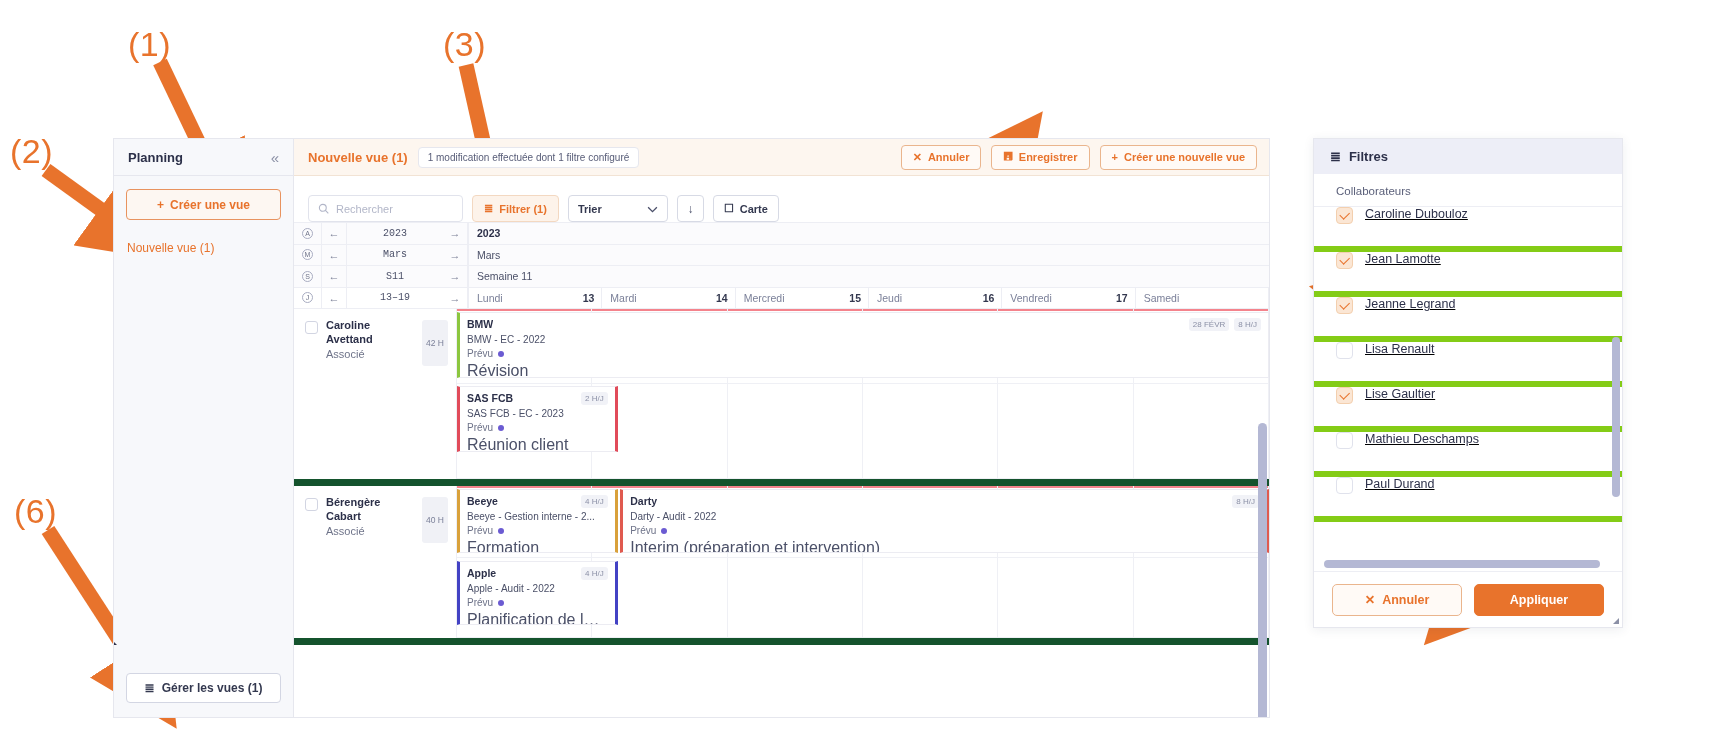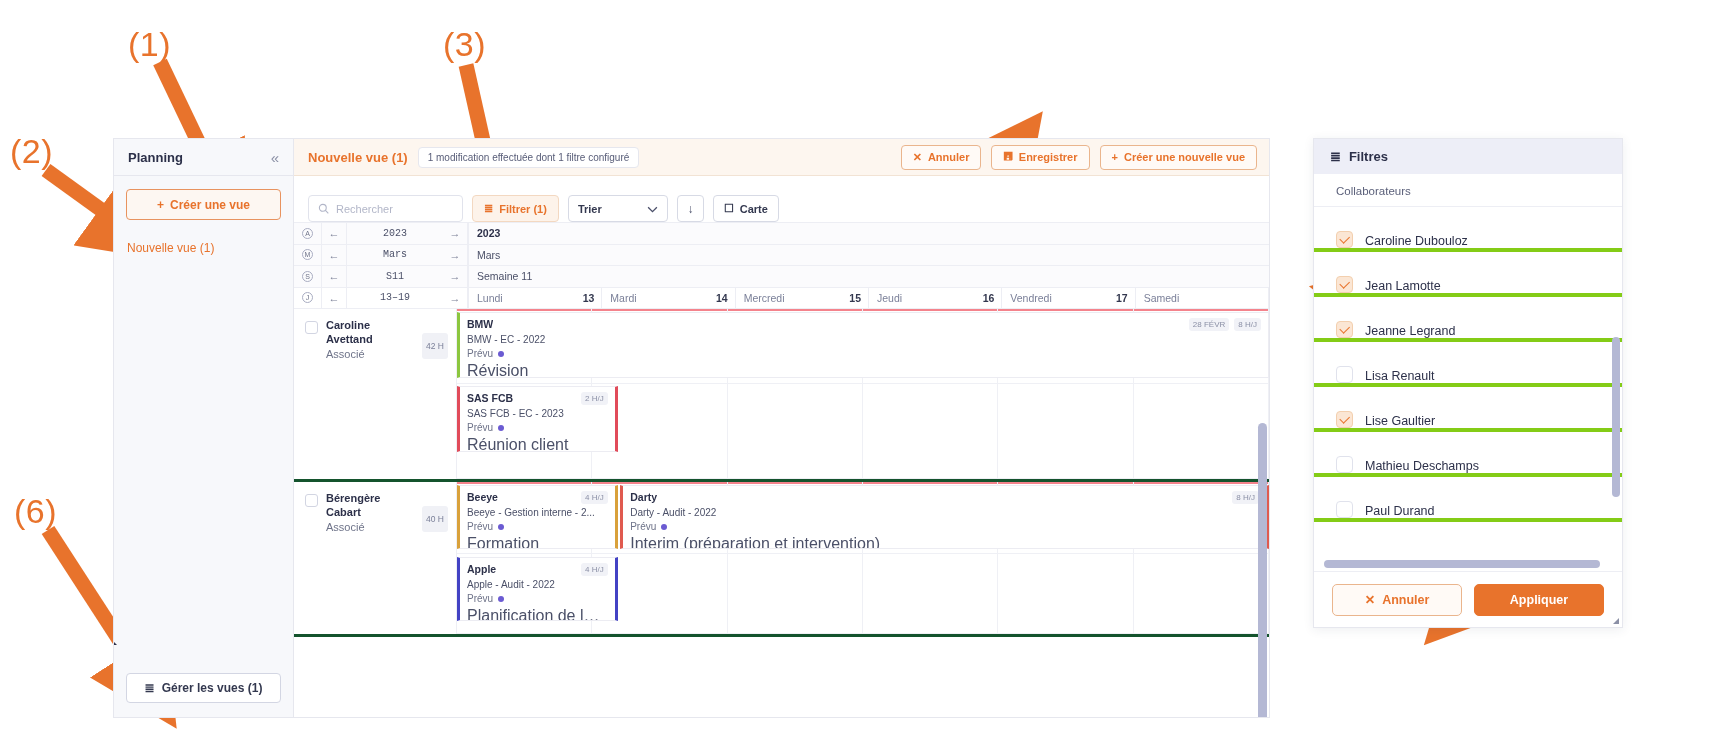--- a/index.html
+++ b/index.html
@@ -205,38 +205,38 @@
     display: flex; align-items: center; justify-content: space-between;
     padding: 0 7px 0 8px;
     border-right: 1px solid #edeef4;
     font-size: 10.5px; color: #7b melhor;
     color: #7b8099;
     min-width: 0;
   }
   .day .dnum { font-weight: 700; color: #33384f; font-size: 10.5px; }
 
   .rows { flex: 1; overflow: hidden; position: relative; }
-  .res-row { display: flex; border-bottom: 3px solid #14532d; }
+  .res-row { display: flex; border-bottom: 7px solid #14532d; }
   .res-cell {
     width: 163px; min-width: 163px;
     display: flex; align-items: flex-start; gap: 8px;
     padding: 10px 8px 10px 11px;
     border-right: 1px solid #edeef4;
     background: #fff;
   }
   .res-check {
     width: 13px; height: 13px; border: 1px solid #d2d5e2; border-radius: 3px;
     background: #fff; margin-top: 2px; flex: 0 0 auto; cursor: pointer;
   }
   .res-names { flex: 1; min-width: 0; }
   .res-name { font-size: 11px; font-weight: 700; color: #2c3049; line-height: 1.25; }
   .res-role { font-size: 11px; color: #6e7389; line-height: 1.35; }
   .res-hours {
     font-size: 8.5px; color: #7b8099; background: #f0f1f6;
-    border-radius: 3px; padding: 8px 4px; margin-top: 14px;
+    border-radius: 3px; padding: 18px 4px; margin-top: 1px;
     flex: 0 0 auto;
   }
 
   .lanes { flex: 1; position: relative; min-width: 0; }
   .lane { position: relative; border-bottom: 1px solid #eff0f5; }
   .vlines { position: absolute; inset: 0; display: flex; pointer-events: none; }
   .vlines div { flex: 1 0 0; border-right: 1px solid #eff0f5; }
 
   .topline { position: absolute; left: 0; right: 0; top: 0; height: 1.5px; background: #f4838c; }
 
@@ -281,24 +281,25 @@
   }
   .f-section {
     padding: 11px 16px 9px 22px;
     font-size: 11.5px; color: #5a5f79;
     border-bottom: 1px solid #edeef4;
     background: #fff;
   }
   .f-list { flex: 1; overflow: hidden; position: relative; }
   .f-item {
     height: 45px;
-    display: flex; align-items: flex-end; gap: 12px;
+    display: flex; align-items: flex-start; gap: 12px;
     padding: 0 16px 0 22px;
-    border-bottom: 4px solid #84cc16;
-    cursor: pointer;
+    border-bottom: 6px solid #84cc16;
+    cursor: pointer;
+    text-decoration: underline;
   }
   .f-box {
     width: 17px; height: 17px; border-radius: 4px;
     border: 1px solid #e0e2ec; background: #fff;
     flex: 0 0 auto;
     display: flex; align-items: center; justify-content: center;
   }
   .f-box.on { background: #fbe6d4; border-color: #f3cfae; }
   .f-box.on::after {
     content: "";

